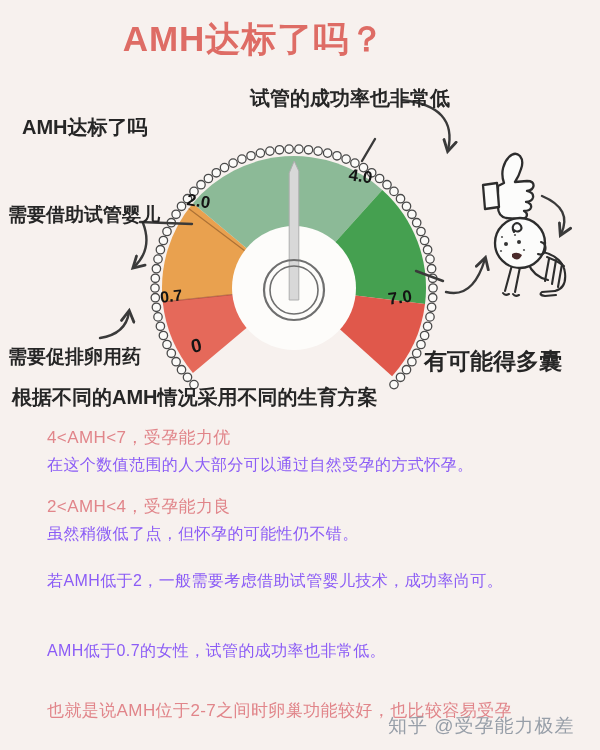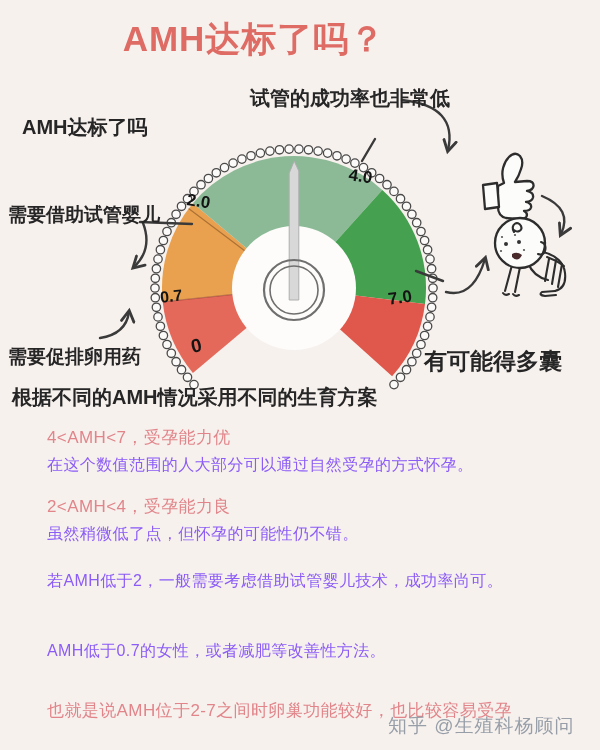--- a/index.html
+++ b/index.html
@@ -187,18 +187,18 @@
     <div class="sec-b">在这个数值范围的人大部分可以通过自然受孕的方式怀孕。</div>
   </div>
   <div id="sec2" class="abs section">
     <div class="sec-h">2&lt;AMH&lt;4，受孕能力良</div>
     <div class="sec-b">虽然稍微低了点，但怀孕的可能性仍不错。</div>
   </div>
   <div id="sec3" class="abs section">
     <div class="sec-b">若AMH低于2，一般需要考虑借助试管婴儿技术，成功率尚可。</div>
   </div>
   <div id="sec4" class="abs section">
-    <div class="sec-b">AMH低于0.7的女性，或者减肥等改善性方法。</div>
+    <div class="sec-b">AMH低于0.7的女性，试管的成功率也非常低。</div>
   </div>
 
   <div id="conclusion" class="abs">也就是说AMH位于2-7之间时卵巢功能较好，也比较容易受孕</div>
-  <div id="watermark" class="abs">知乎 @生殖科杨顾问</div>
+  <div id="watermark" class="abs">知乎 @受孕能力极差</div>
 </div>
 
 </body></html>

